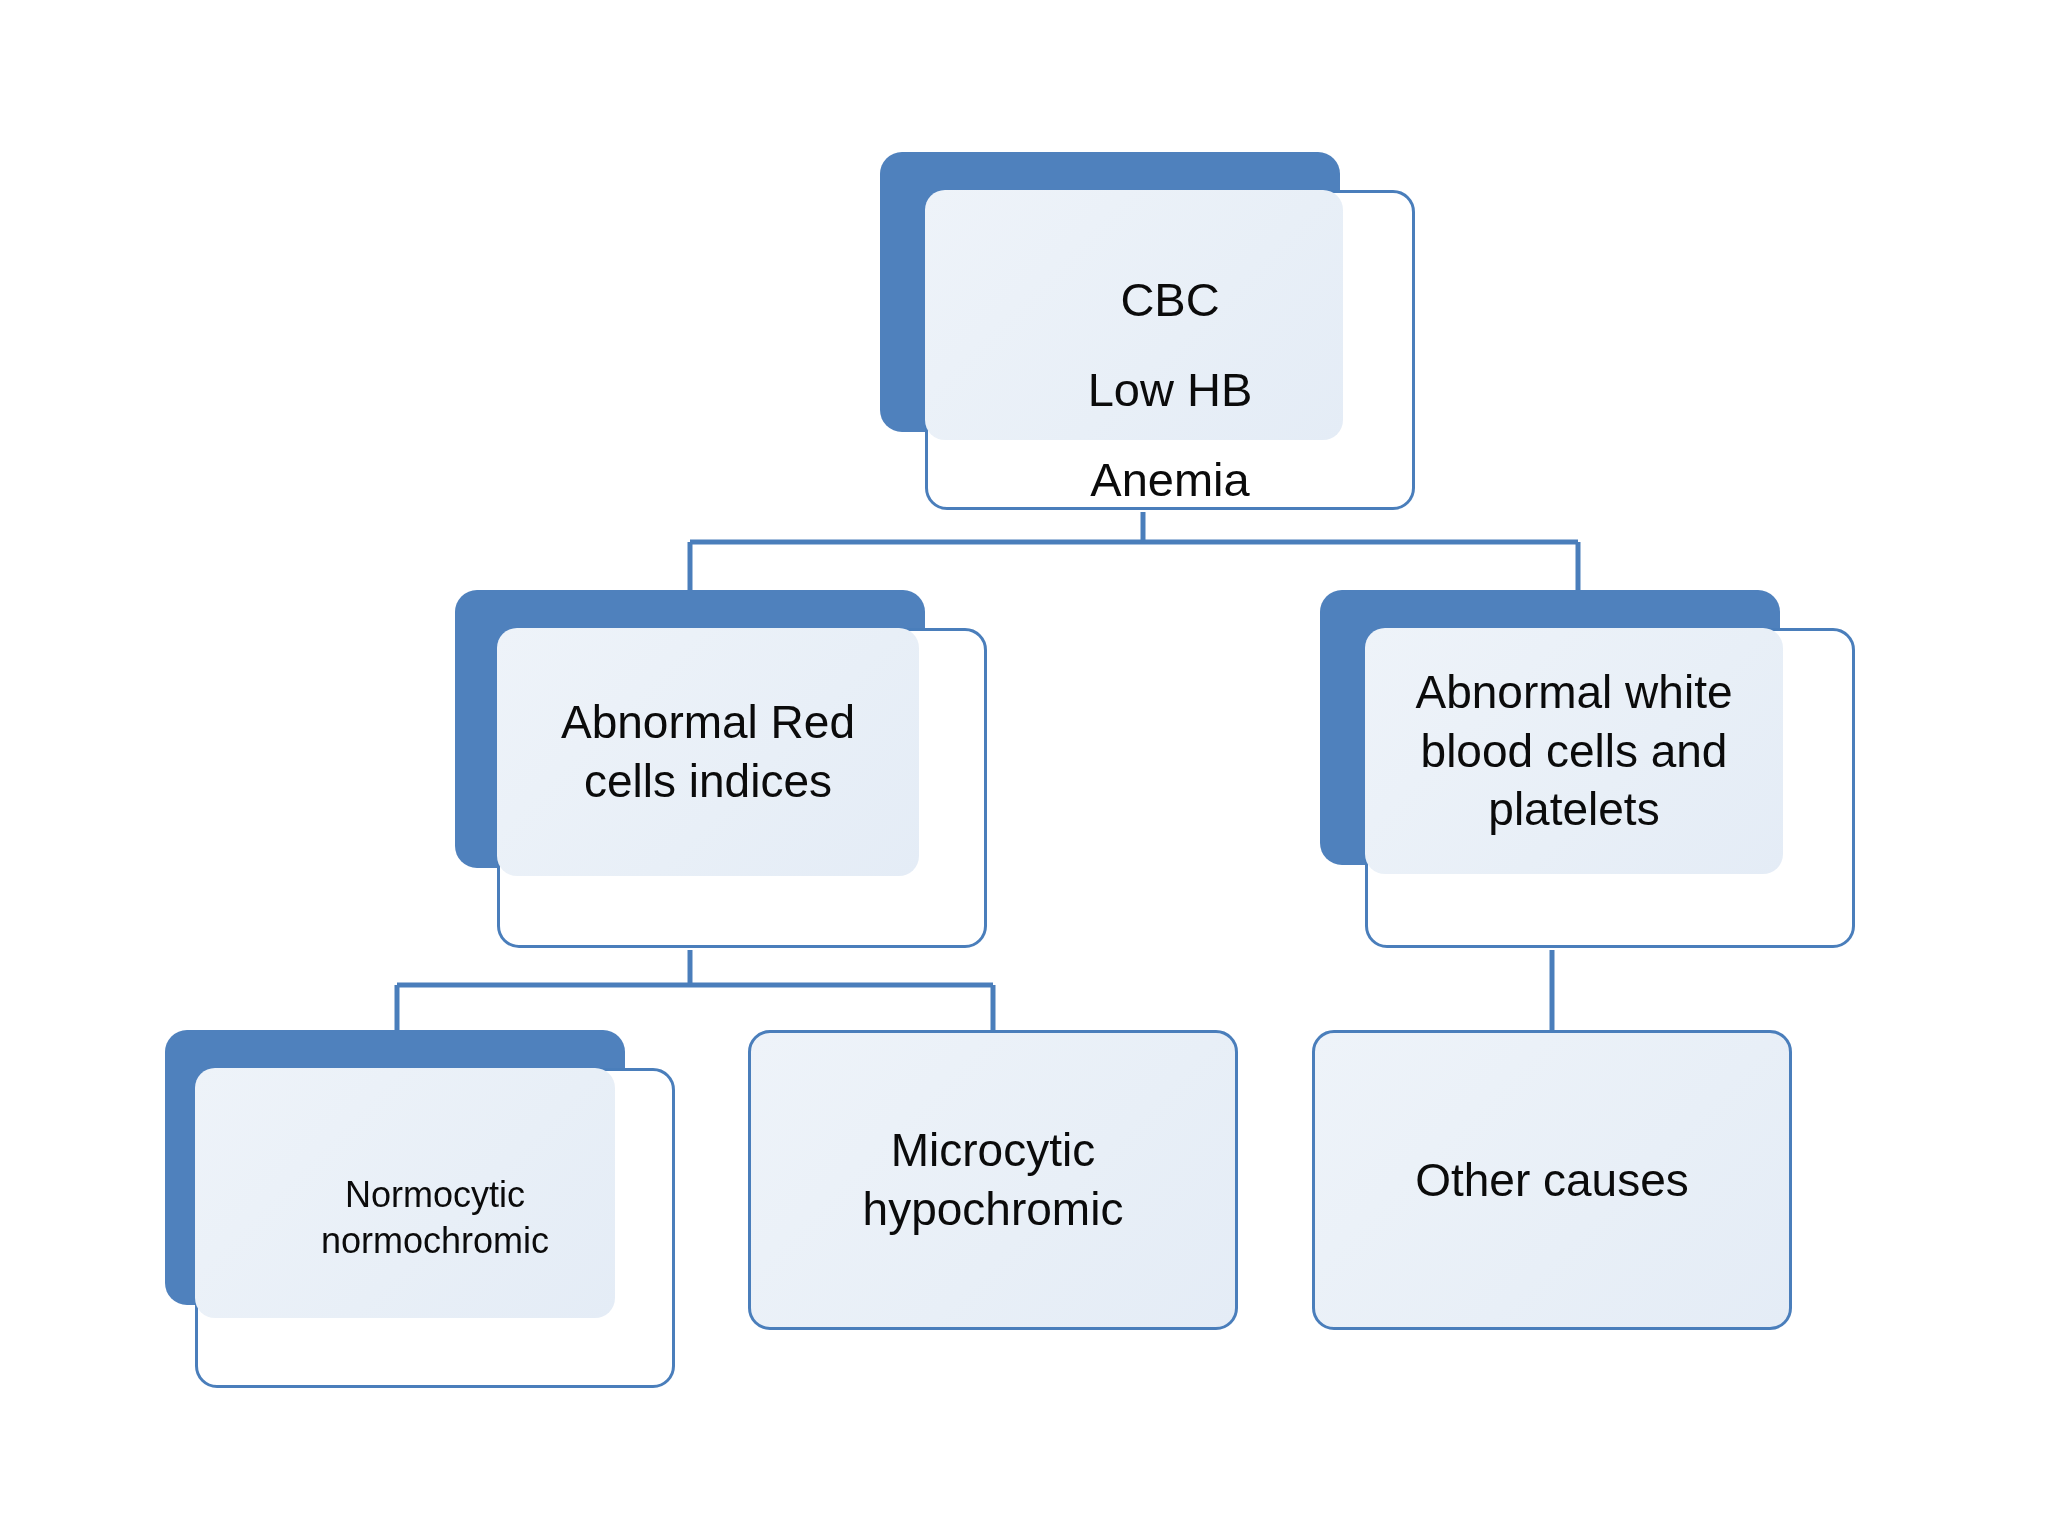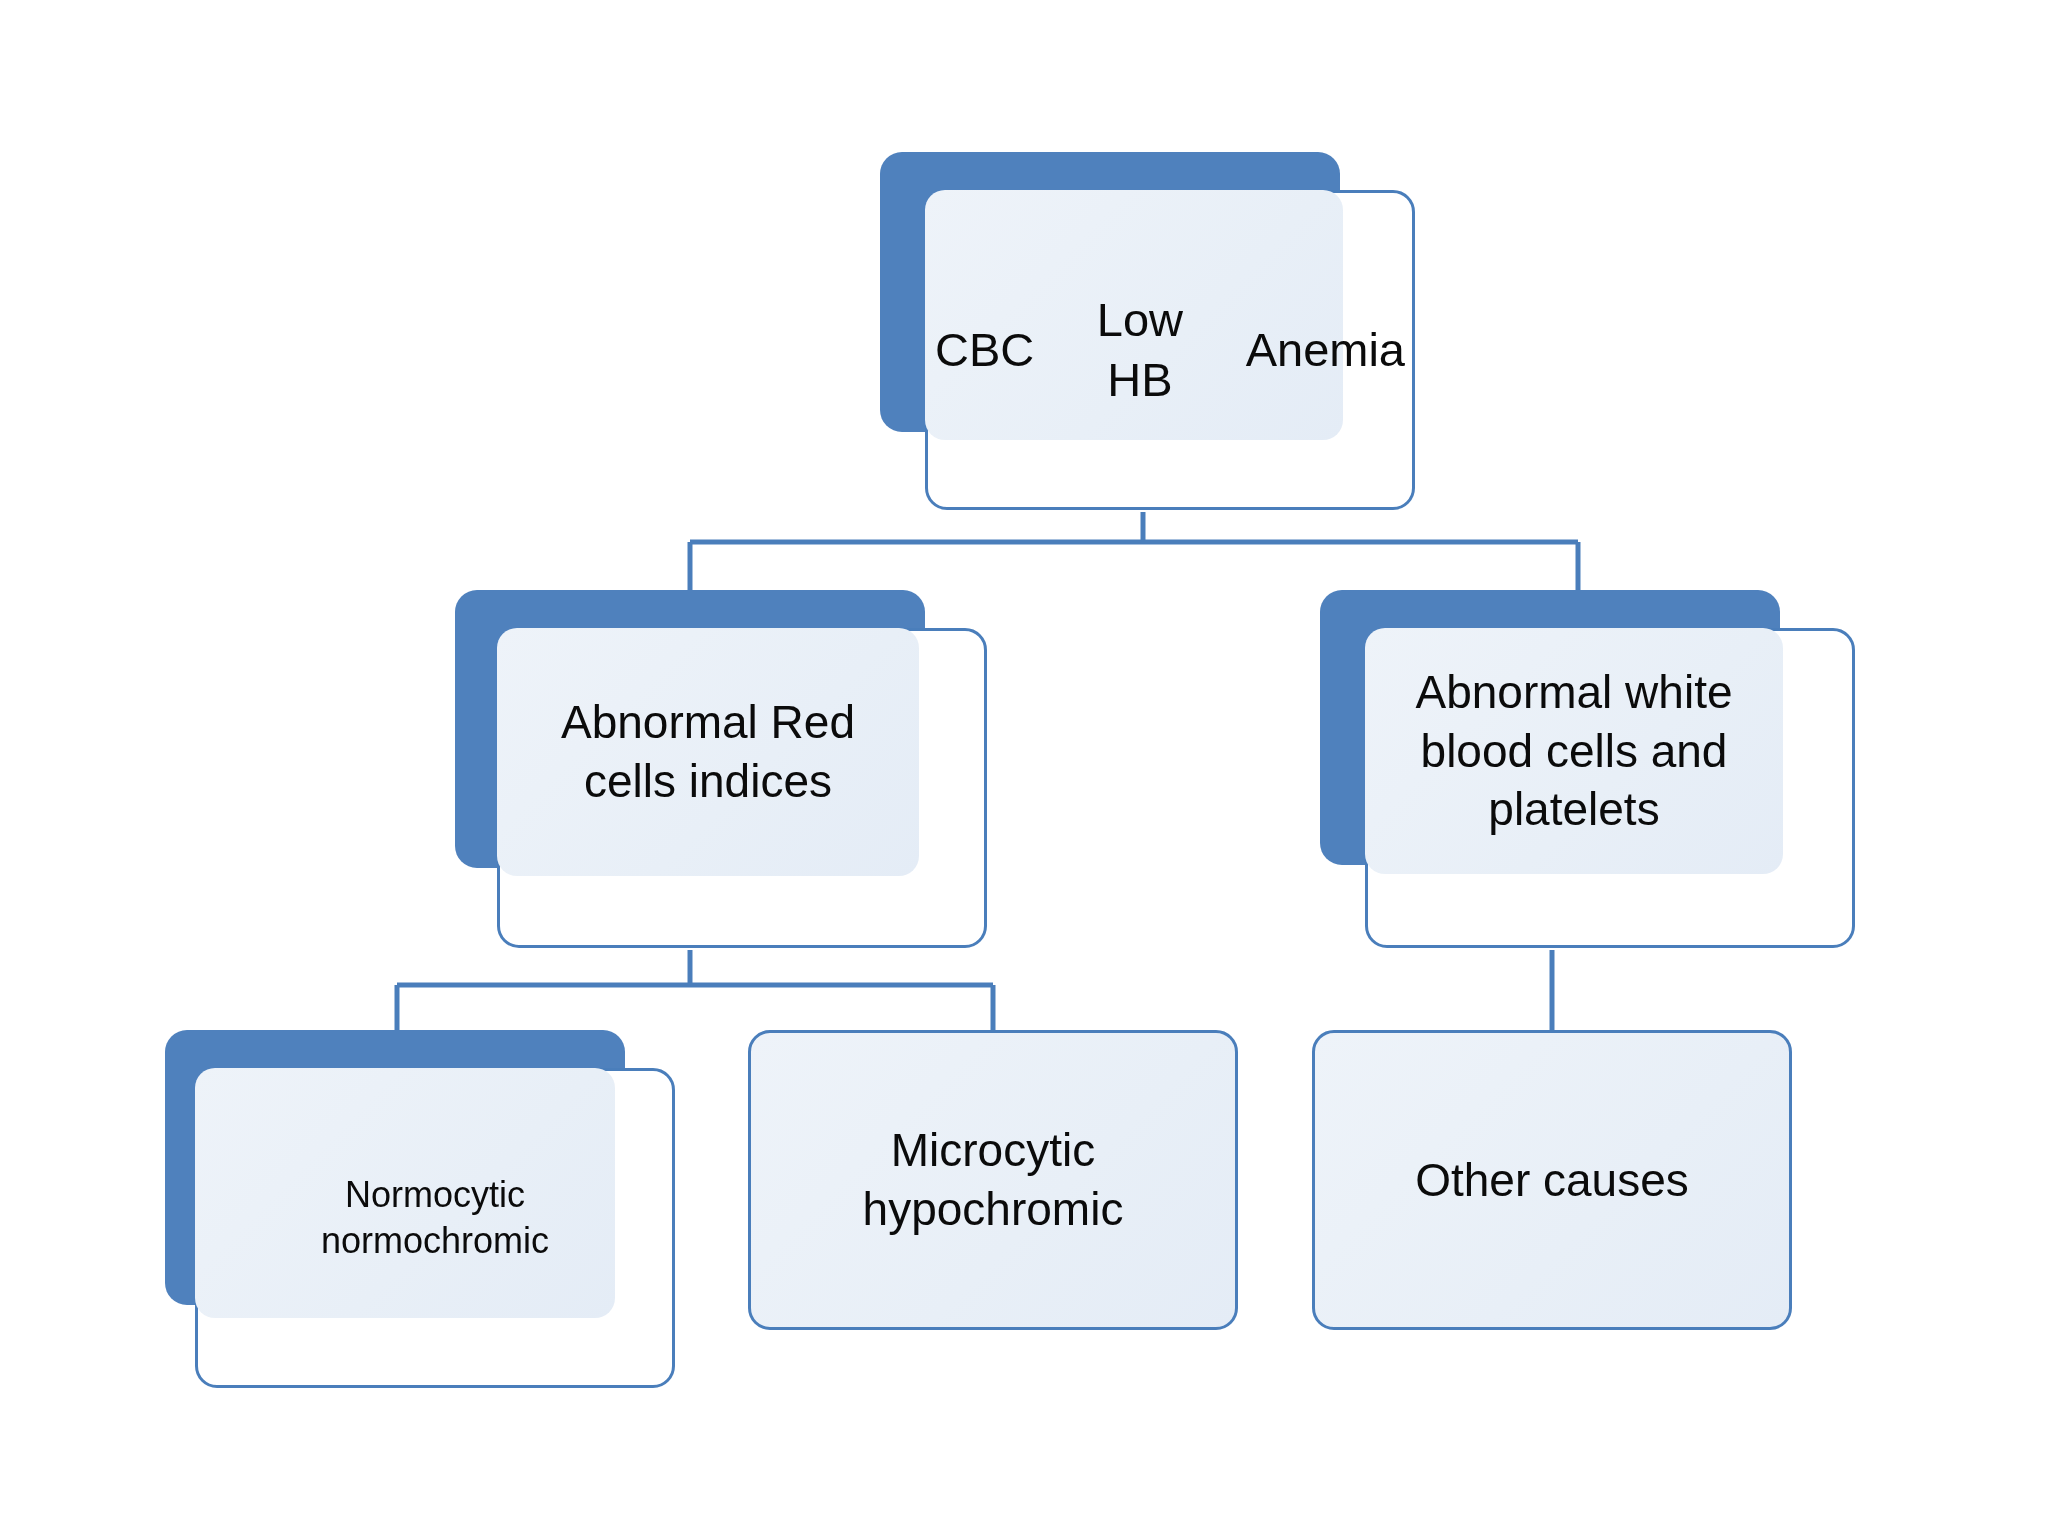--- a/index.html
+++ b/index.html
@@ -91,21 +91,21 @@
   
   #node-root { left: 880px; top: 152px; width: 540px; height: 360px; }
   #node-root .shadow-card  { left: 0px;   top: 0px;   width: 460px; height: 280px; }
   #node-root .outline-card { left: 45px;  top: 38px;  width: 490px; height: 320px; }
   #node-root .fill-card    { left: 45px;  top: 38px;  width: 418px; height: 250px; }
   #node-root .label        { font-size: 47px; }
   #node-root .label-abs {
     position: absolute;
     left: 45px; top: 38px;
     width: 490px; height: 320px;
-    display: flex; flex-direction: row;
+    display: flex; flex-direction: column;
     align-items: center; justify-content: flex-end;
     gap: 30px;
     z-index: 6;
   }
 
   
   #node-red { left: 455px; top: 590px; width: 560px; height: 360px; }
   #node-red .shadow-card  { left: 0px;  top: 0px;  width: 470px; height: 278px; }
   #node-red .outline-card { left: 42px; top: 38px; width: 490px; height: 320px; }
   #node-red .fill-card    { left: 42px; top: 38px; width: 422px; height: 248px; }

